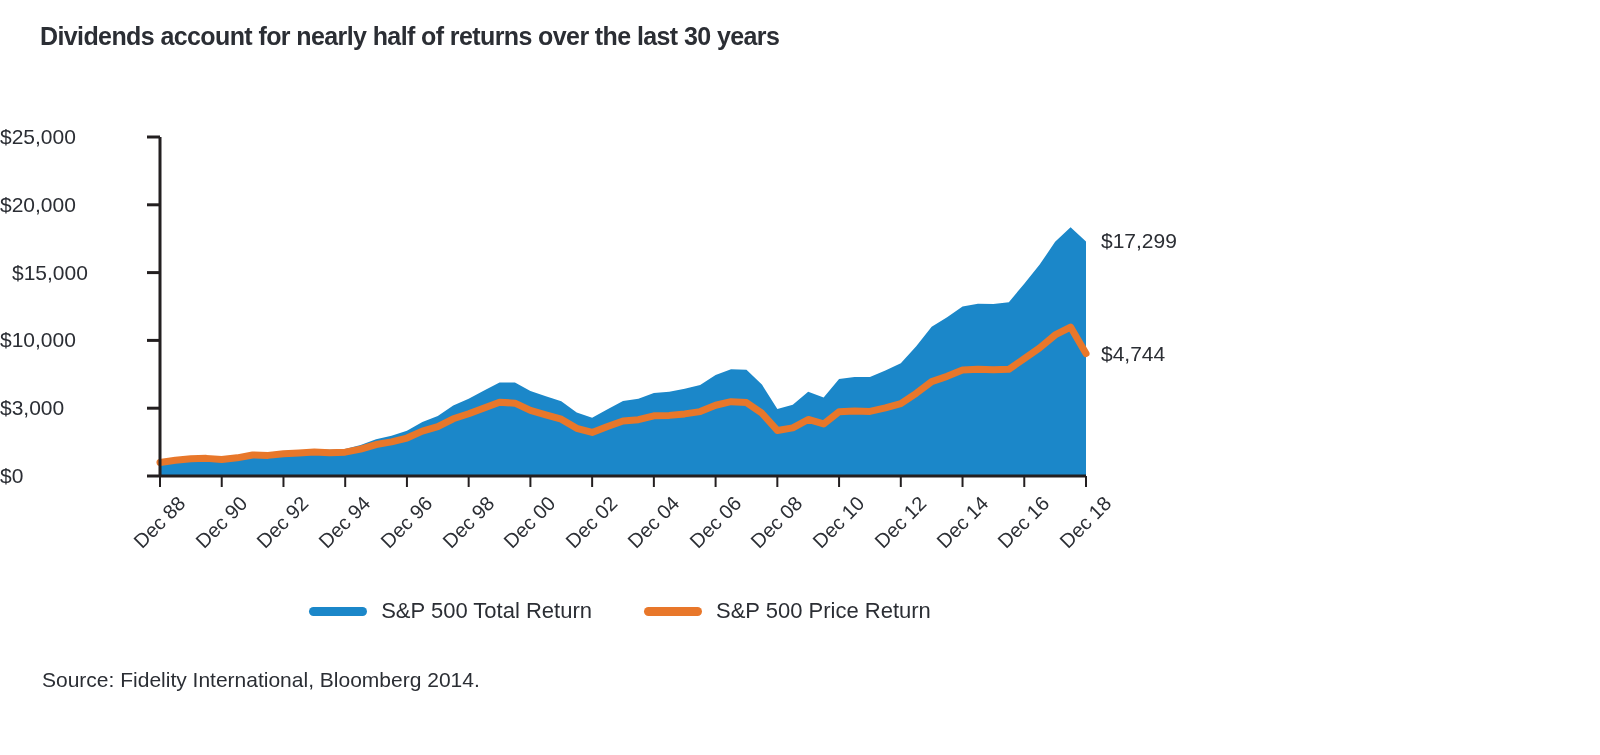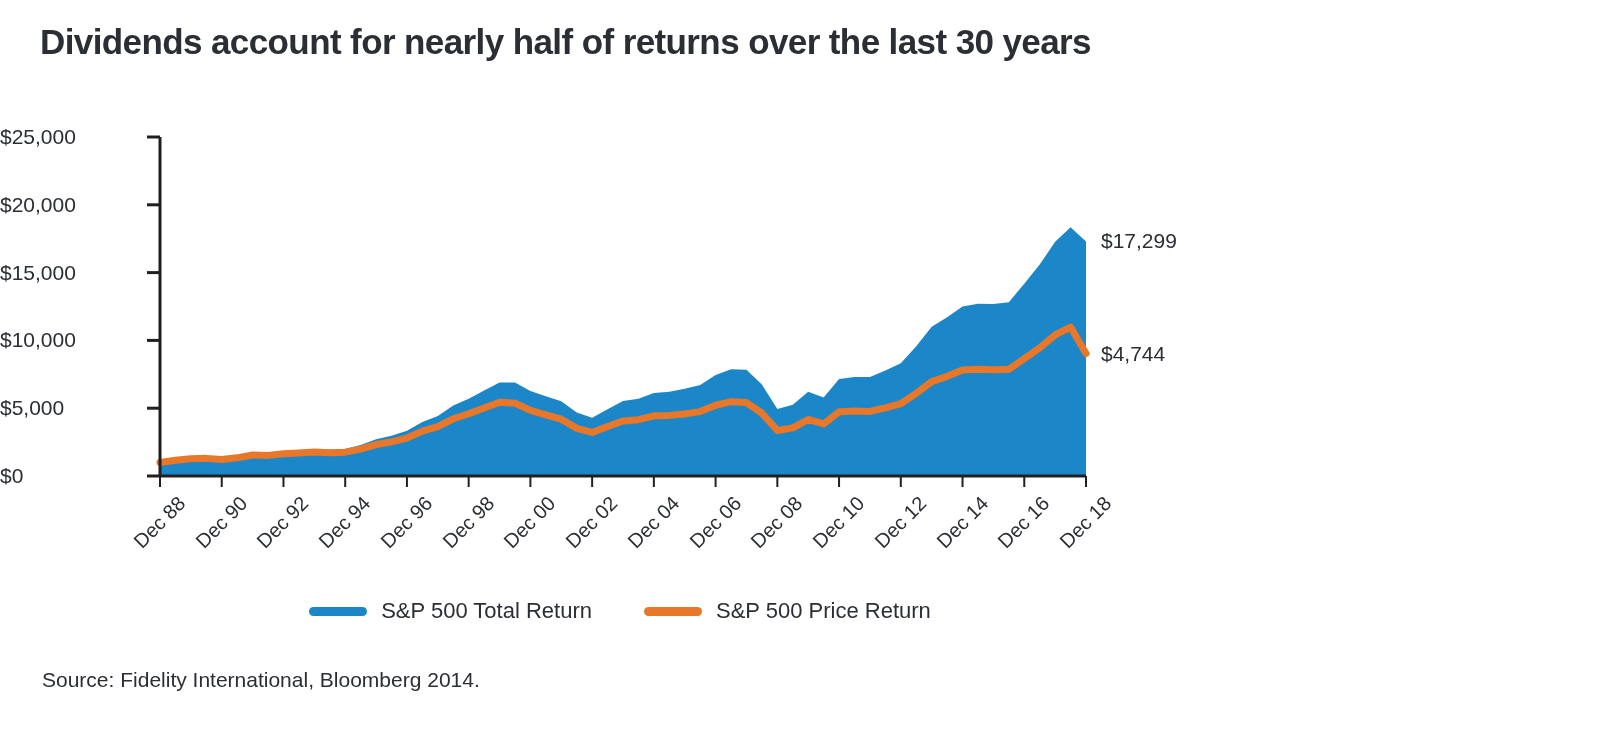--- a/index.html
+++ b/index.html
@@ -12,21 +12,21 @@
     height: 755px;
     position: relative;
     font-family: "Liberation Sans", sans-serif;
     color: #2b2e34;
     overflow: hidden;
   }
   #chart-title {
     position: absolute;
     left: 40px;
     top: 22px;
-    font-size: 35px;
+    font-size: 25px;
     font-weight: bold;
     letter-spacing: -0.6px;
     color: #2b2e34;
     white-space: nowrap;
   }
   #plot-wrap {
     position: absolute;
     left: 0;
     top: 0;
     width: 1600px;
@@ -134,23 +134,23 @@
           <line x1="839.0666666666666" x2="839.0666666666666" y1="476" y2="487"></line>
           <line x1="900.8000000000001" x2="900.8000000000001" y1="476" y2="487"></line>
           <line x1="962.5333333333334" x2="962.5333333333334" y1="476" y2="487"></line>
           <line x1="1024.2666666666667" x2="1024.2666666666667" y1="476" y2="487"></line>
           <line x1="1086" x2="1086" y1="476" y2="487"></line>
         </g>
     </g>
   </svg>
   <div id="y-labels">
       <div class="ylabel" style="left: 0px; width: 138px; top: 476px;">$0</div>
-      <div class="ylabel" style="left: 0px; width: 138px; top: 408.2px;">$5,000</div>
+      <div class="ylabel" style="left: 0px; width: 138px; top: 408.2px;">$3,000</div>
       <div class="ylabel" style="left: 0px; width: 138px; top: 340.4px;">$10,000</div>
-      <div class="ylabel" style="left: 0px; width: 138px; top: 272.6px;">$15,000</div>
+      <div class="ylabel" style="left: 0px; width: 138px; top: 272.6px; padding-left: 12px;">$15,000</div>
       <div class="ylabel" style="left: 0px; width: 138px; top: 204.8px;">$20,000</div>
       <div class="ylabel" style="left: 0px; width: 138px; top: 137px;">$25,000</div>
     </div>
   <div id="x-labels">
       <div class="xlabel" style="left: -26px; width: 200px; top: 492px;">Dec 88</div>
       <div class="xlabel" style="left: 35.7333px; width: 200px; top: 492px;">Dec 90</div>
       <div class="xlabel" style="left: 97.4667px; width: 200px; top: 492px;">Dec 92</div>
       <div class="xlabel" style="left: 159.2px; width: 200px; top: 492px;">Dec 94</div>
       <div class="xlabel" style="left: 220.933px; width: 200px; top: 492px;">Dec 96</div>
       <div class="xlabel" style="left: 282.667px; width: 200px; top: 492px;">Dec 98</div>

